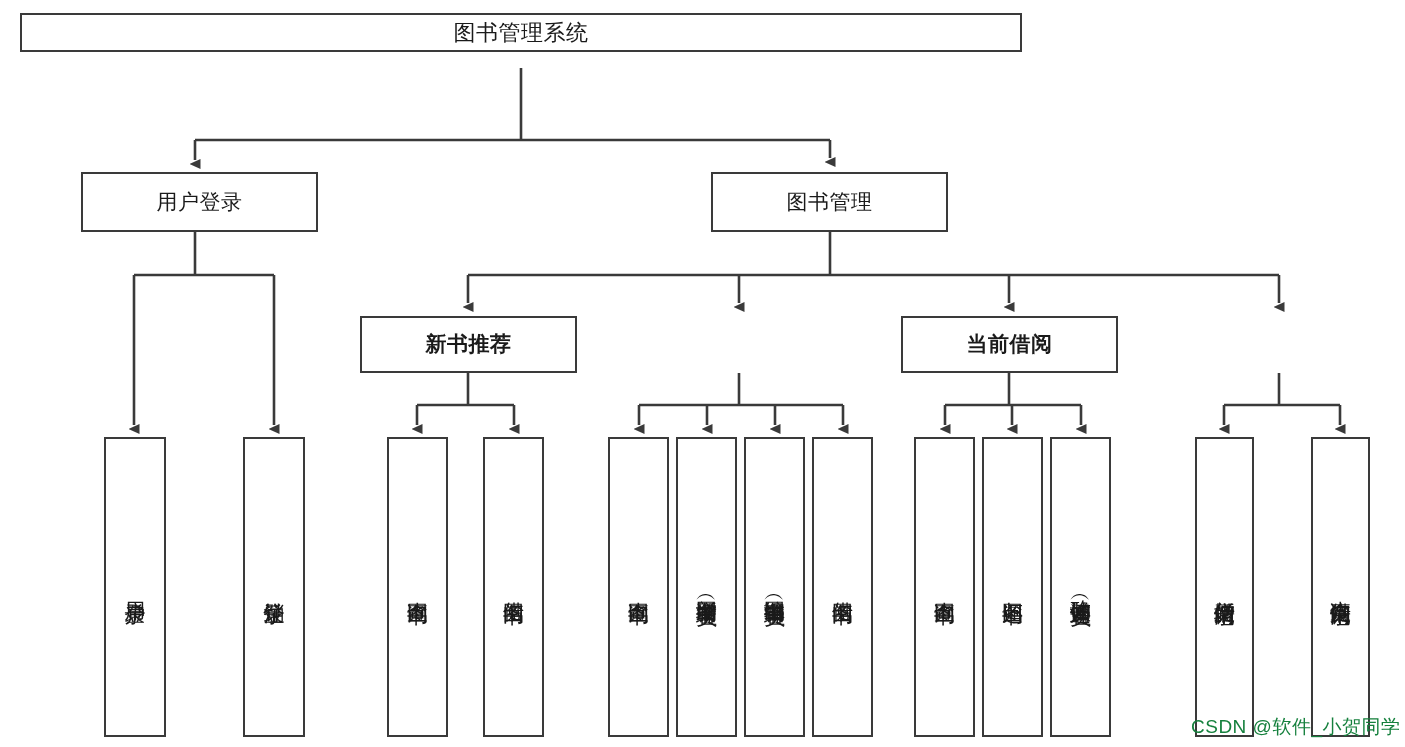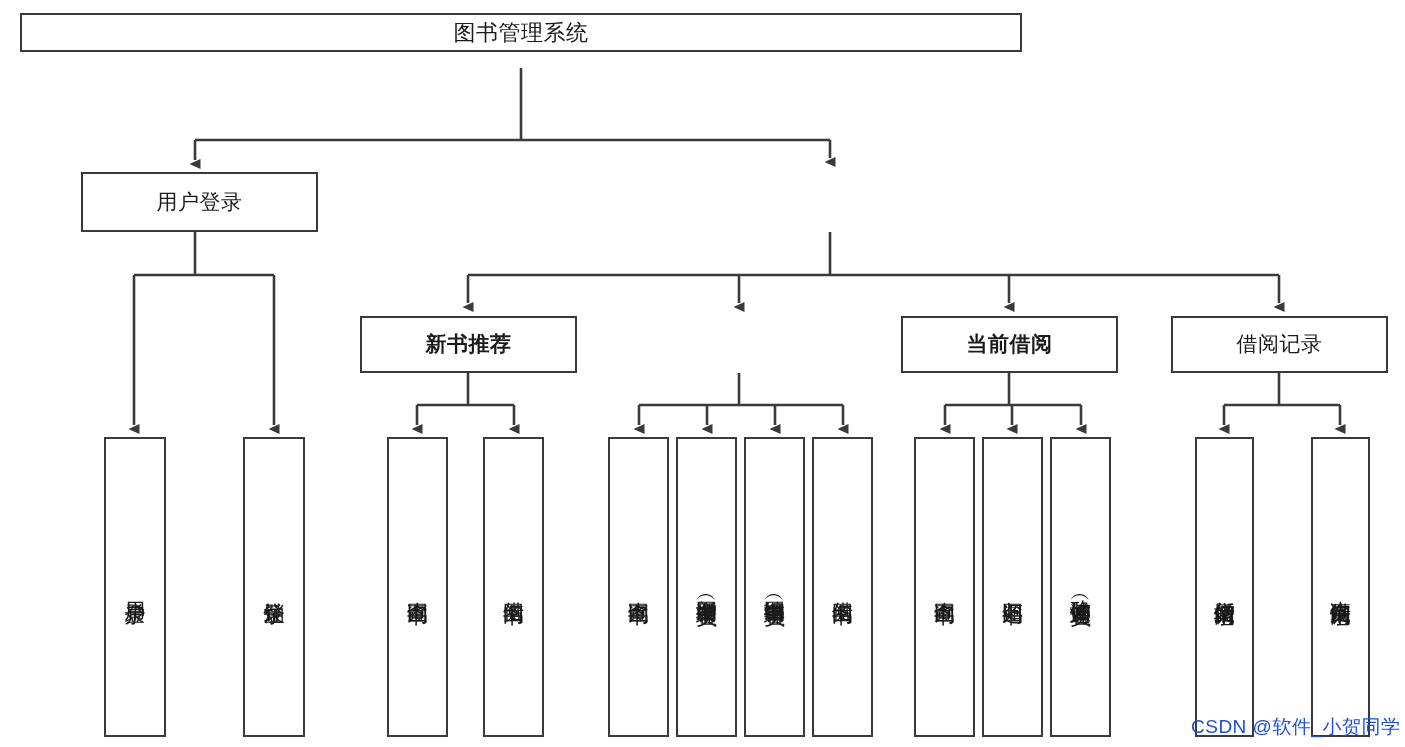--- a/index.html
+++ b/index.html
@@ -60,21 +60,21 @@
     writing-mode: vertical-rl;
     text-orientation: upright;
     font-size: 21px;
     line-height: 1.05;
     letter-spacing: 1px;
     max-height: 272px;
   }
   .watermark {
     position: absolute;
     font-size: 19px;
-    color: #1d4ed8;
+    color: #15803d;
     white-space: nowrap;
     z-index: 5;
     letter-spacing: 0.5px;
     text-align: center;
   }
 </style>
 </head>
 <body>
 
 <div id="canvas">
@@ -130,29 +130,29 @@
     </g>
   </svg>
 
   <div class="node horiz root" style="left:20px; top:13px; width:1002px; height:39px;">
     <span class="label">图书管理系统</span>
   </div>
 
   <div class="node horiz" style="left:81px; top:172px; width:237px; height:60px;">
     <span class="label">用户登录</span>
   </div>
+  <div class="node horiz" style="left:711px; top:172px; width:237px; height:60px;">
+    <span class="label">图书管理</span>
+  </div>
 
   <div class="node horiz" style="left:360px; top:316px; width:217px; height:57px;font-weight:bold;">
     <span class="label">新书推荐</span>
   </div>
   <div class="node horiz" style="left:901px; top:316px; width:217px; height:57px;font-weight:bold;">
     <span class="label">当前借阅</span>
-  </div>
-  <div class="node horiz" style="left:1171px; top:316px; width:217px; height:57px;">
-    <span class="label">借阅记录</span>
   </div>
 
   <div class="node vert" style="left:104px; top:437px; width:62px; height:300px;">
     <span class="label">用户登录</span>
   </div>
   <div class="node vert" style="left:243px; top:437px; width:62px; height:300px;">
     <span class="label">注销登录</span>
   </div>
 
   <div class="node vert" style="left:387px; top:437px; width:61px; height:300px;">

